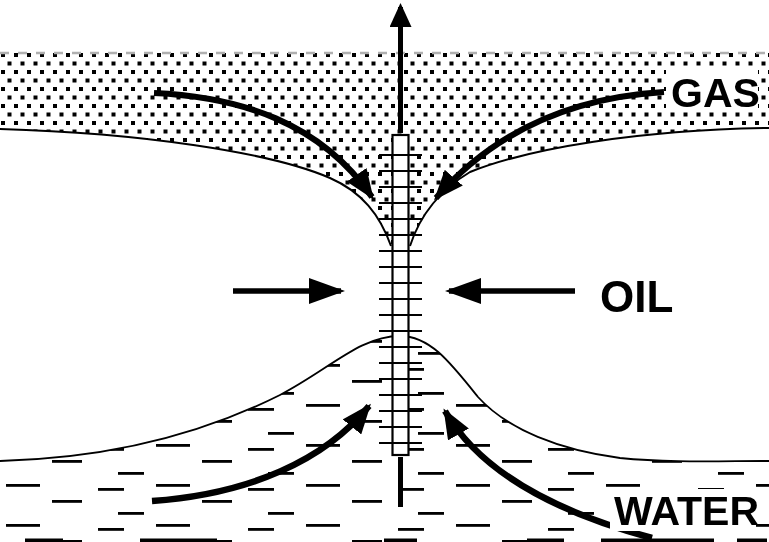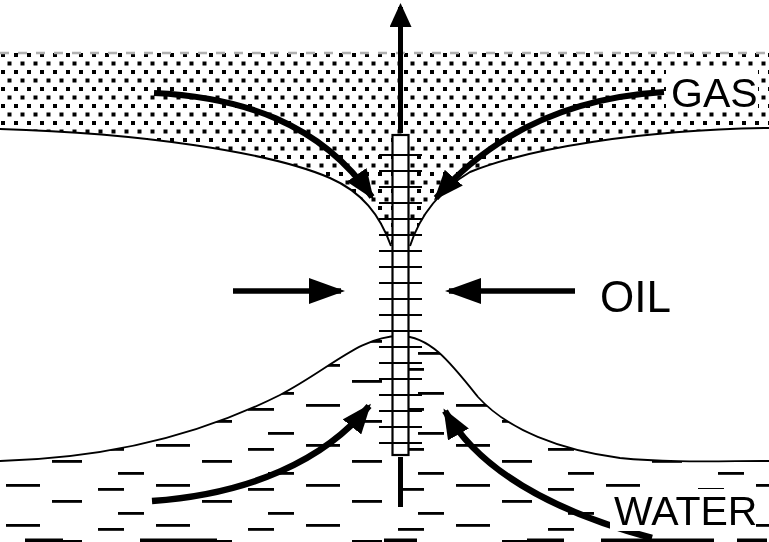--- a/index.html
+++ b/index.html
@@ -2,20 +2,21 @@
 <html><head>
 <meta charset="utf-8">
 <style>
   html, body { margin: 0; padding: 0; background: #ffffff; }
   .stage {
     position: relative;
     width: 769px;
     height: 542px;
     overflow: hidden;
     background: #ffffff;
+    font-weight: bold;
   }
   svg text {
     font-family: "Liberation Sans", "DejaVu Sans", sans-serif;
     fill: #000000;
   }
   .zone-label-lg { font-size: 44px; }
   .zone-label { font-size: 41px; }
 </style>
 </head>
 <body>

